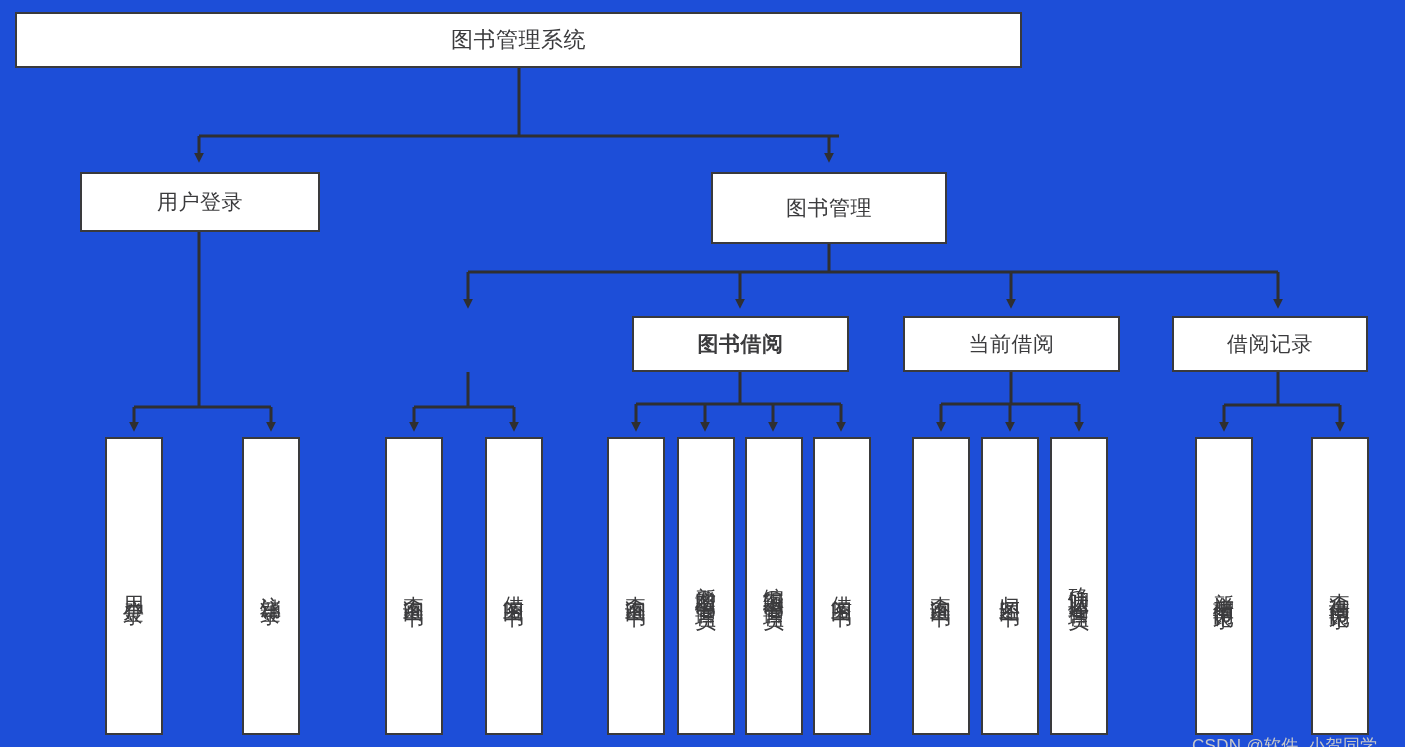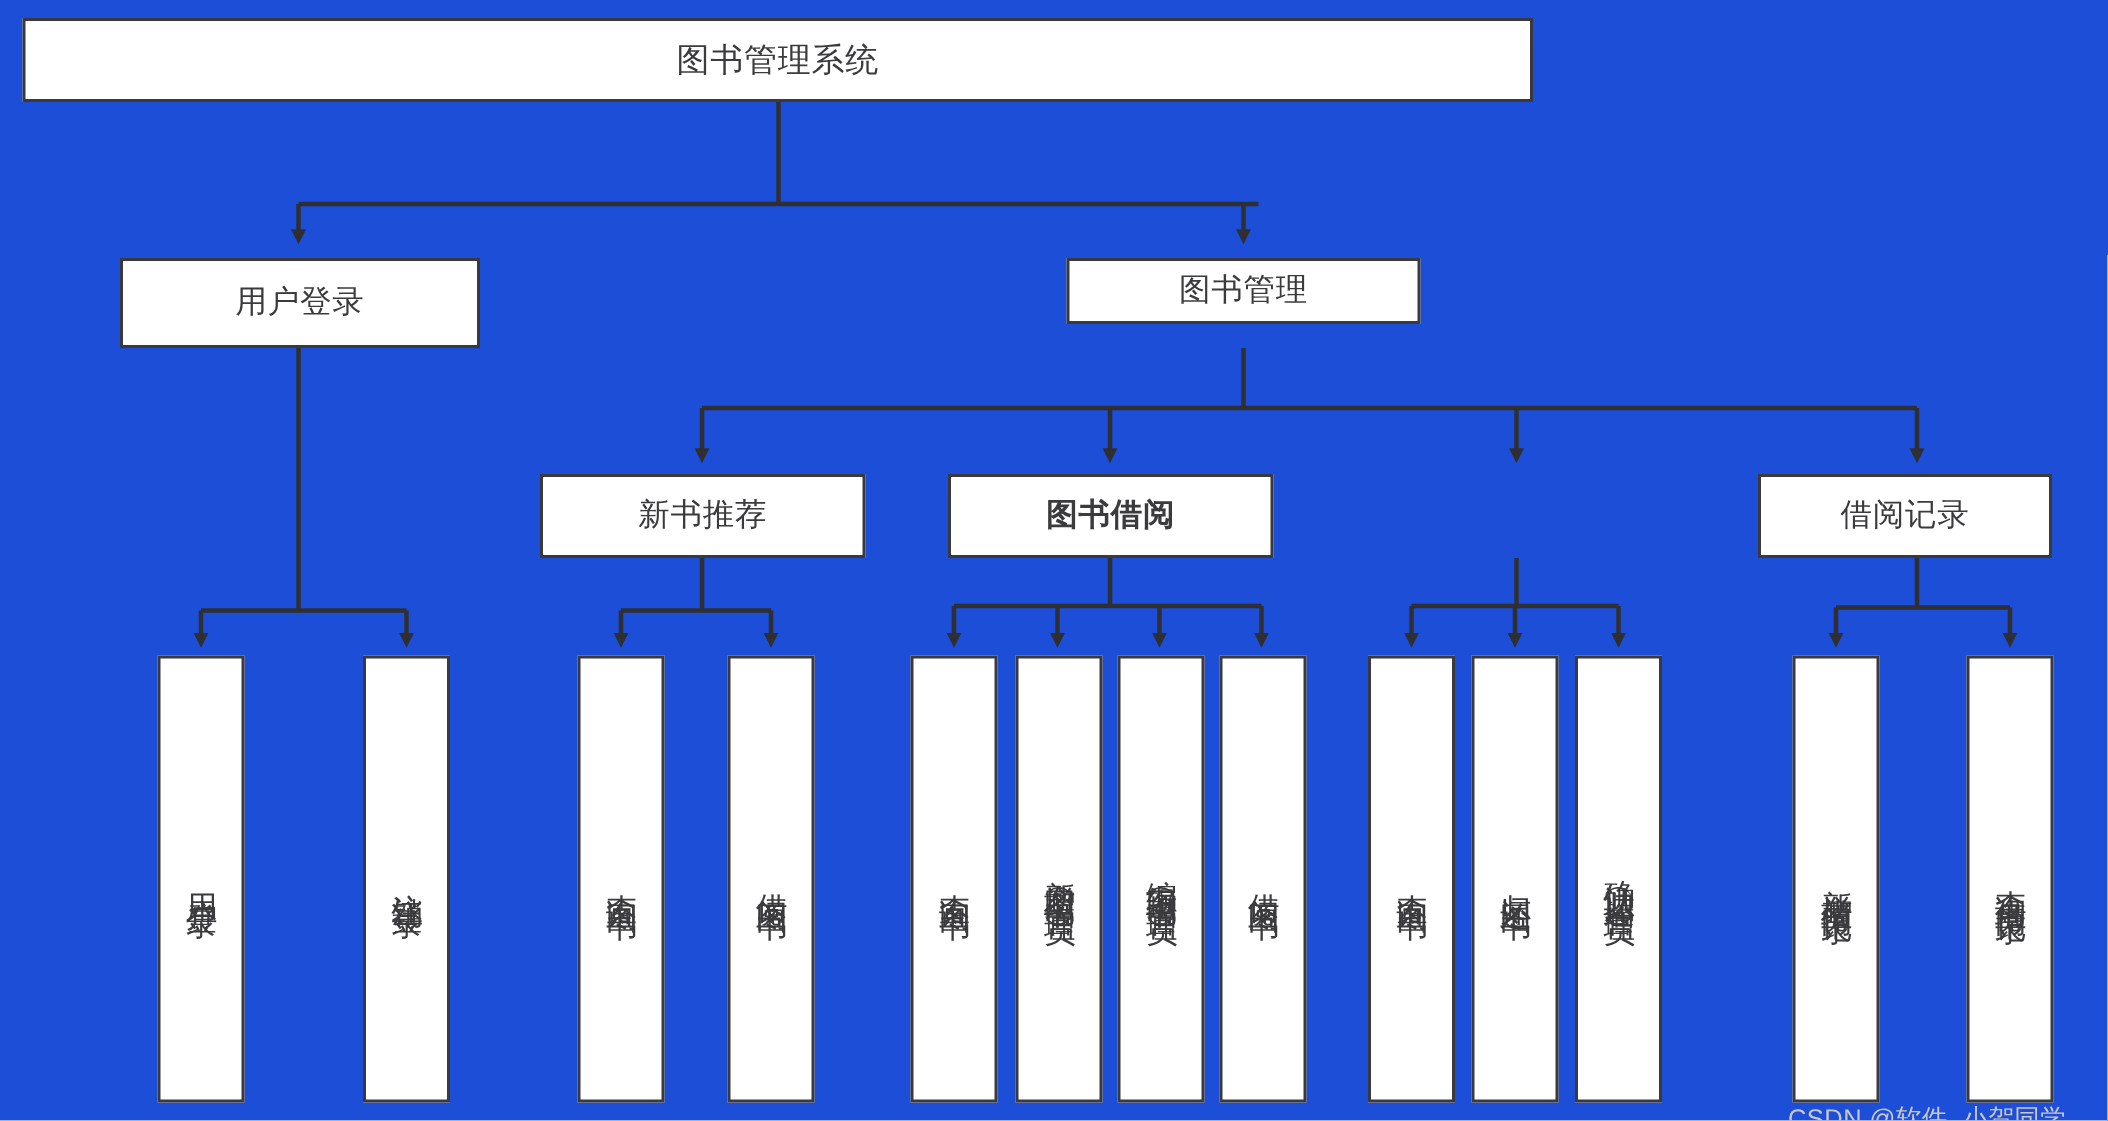--- a/index.html
+++ b/index.html
@@ -129,30 +129,30 @@
     </g>
   </svg>
 
   <div class="node horiz root" style="left: 15px; top: 12px; width: 1007px; height: 56px; border-color: rgb(58, 58, 60); background: rgb(255, 255, 255); color: rgb(59, 59, 61);">
     <span class="label">图书管理系统</span>
   </div>
 
   <div class="node horiz" style="left: 80px; top: 172px; width: 240px; height: 60px; border-color: rgb(58, 58, 60); background: rgb(255, 255, 255); color: rgb(59, 59, 61);">
     <span class="label">用户登录</span>
   </div>
-  <div class="node horiz" style="left: 711px; top: 172px; width: 236px; height: 44px; border-color: rgb(58, 58, 60); background: rgb(255, 255, 255); color: rgb(59, 59, 61);">
+  <div class="node horiz" style="left: 711px; top: 172px; width: 236px; height: 72px; border-color: rgb(58, 58, 60); background: rgb(255, 255, 255); color: rgb(59, 59, 61);">
     <span class="label">图书管理</span>
   </div>
 
-  <div class="node horiz" style="left: 360px; top: 316px; width: 217px; height: 56px; border-color: rgb(58, 58, 60); background: rgb(255, 255, 255); color: rgb(59, 59, 61);">
-    <span class="label">新书推荐</span>
-  </div>
   <div class="node horiz" style="left: 632px; top: 316px; width: 217px; height: 56px; border-color: rgb(58, 58, 60); background: rgb(255, 255, 255); color: rgb(59, 59, 61); font-weight: bold;">
     <span class="label">图书借阅</span>
   </div>
+  <div class="node horiz" style="left: 903px; top: 316px; width: 217px; height: 56px; border-color: rgb(58, 58, 60); background: rgb(255, 255, 255); color: rgb(59, 59, 61);">
+    <span class="label">当前借阅</span>
+  </div>
   <div class="node horiz" style="left: 1172px; top: 316px; width: 196px; height: 56px; border-color: rgb(58, 58, 60); background: rgb(255, 255, 255); color: rgb(59, 59, 61);">
     <span class="label">借阅记录</span>
   </div>
 
   <div class="node vert" style="left: 105px; top: 437px; width: 58px; height: 298px; border-color: rgb(58, 58, 60); background: rgb(255, 255, 255); color: rgb(59, 59, 61);">
     <span class="label">用户登录</span>
   </div>
   <div class="node vert" style="left: 242px; top: 437px; width: 58px; height: 298px; border-color: rgb(58, 58, 60); background: rgb(255, 255, 255); color: rgb(59, 59, 61);">
     <span class="label">注销登录</span>
   </div>

